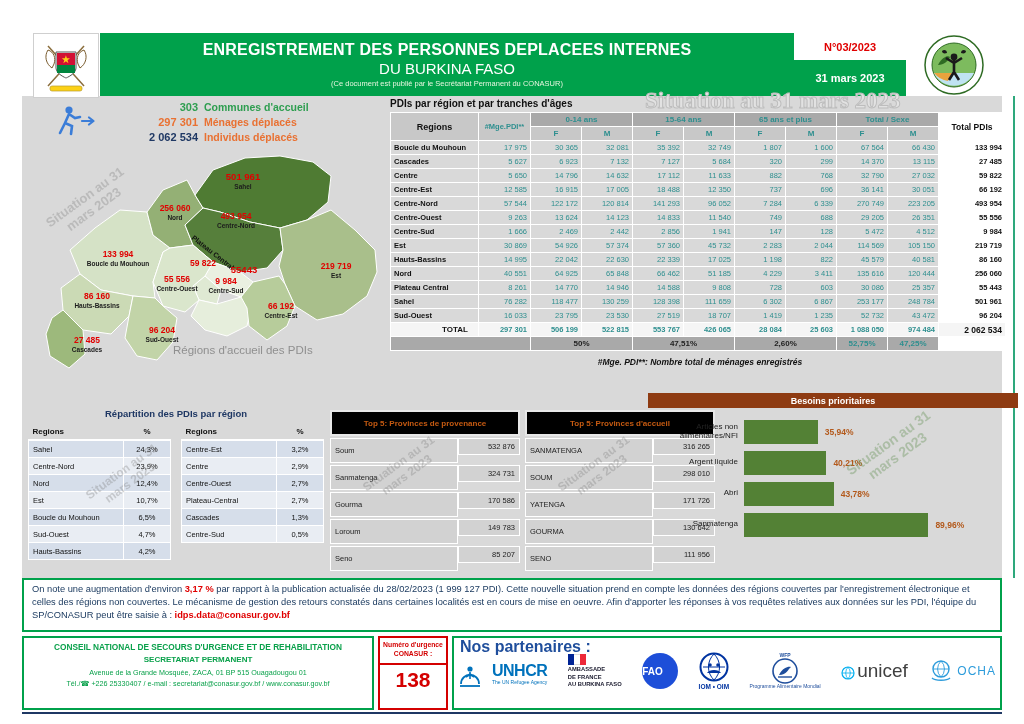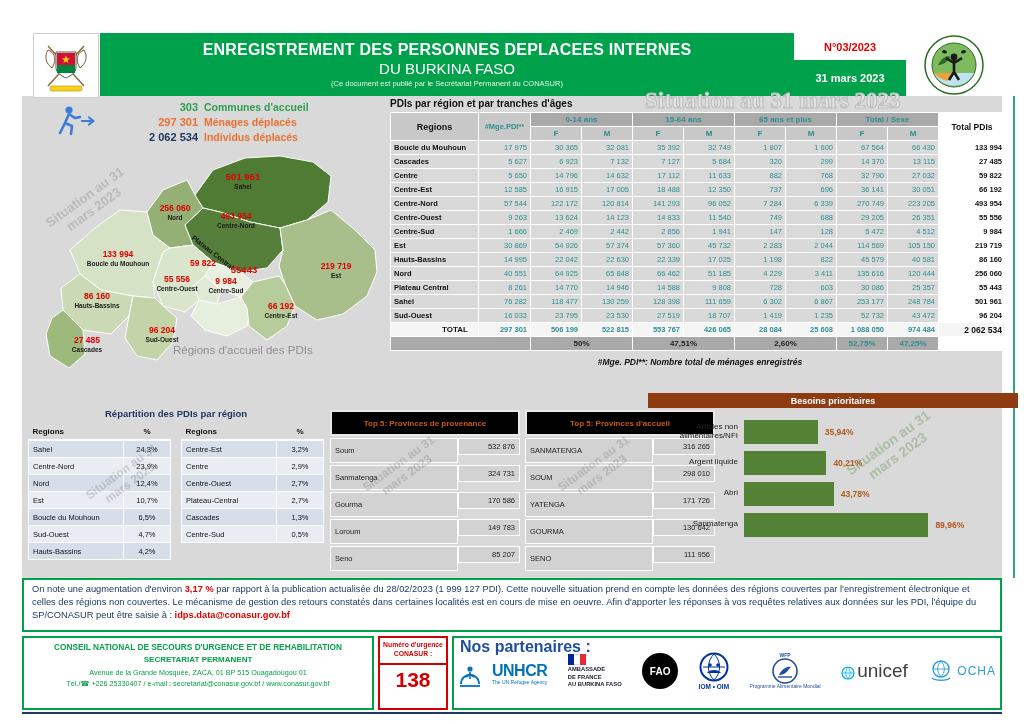--- a/index.html
+++ b/index.html
@@ -113,21 +113,21 @@
   .f-partners{left:452px;top:636px;width:550px;height:74px;border:2px solid #00A14B;box-sizing:border-box;background:#fff;}
   .partners-label{position:absolute;left:6px;top:0;color:#1F4E9C;font-weight:bold;font-size:16px;}
   .logo-row{display:flex;align-items:center;gap:9px;margin:14px 4px 0 4px;justify-content:space-between;}
   .logo-unhcr{display:flex;align-items:center;gap:10px;margin-top:6px;}
   .unhcr-t{color:#0072BC;font-weight:bold;font-size:16px;letter-spacing:-.5px;line-height:1;}
   .unhcr-s{color:#0072BC;font-size:5px;}
   .logo-fr{display:flex;flex-direction:column;align-items:flex-start;gap:1px;}
   .fr-flag{display:flex;width:18px;height:11px;}
   .fr-flag div{flex:1;}
   .fr-t{font-size:5.8px;font-weight:bold;color:#1a1a2e;line-height:1.2;}
-  .logo-fao{width:36px;height:36px;border-radius:50%;background:#000000;color:#fff;font-weight:bold;font-size:10px;display:flex;align-items:center;justify-content:center;}
+  .logo-fao{width:36px;height:36px;border-radius:50%;background:#1d4ed8;color:#fff;font-weight:bold;font-size:10px;display:flex;align-items:center;justify-content:flex-start;}
   .logo-iom{display:flex;flex-direction:column;align-items:center;gap:1px;}
   .iom-t{font-size:6.5px;font-weight:bold;color:#0033A0;}
   .logo-wfp{display:flex;flex-direction:column;align-items:center;line-height:1.1;}
   .wfp-a{font-size:5px;font-weight:bold;color:#1F4E9C;}
   .wfp-n{font-size:5px;color:#1F4E9C;text-align:center;}
   .logo-unicef{display:flex;align-items:flex-end;gap:2px;}
   .unicef-t{color:#404040;font-weight:normal;font-size:19px;line-height:.9;}
   .logo-ocha{display:flex;align-items:center;gap:3px;}
   .ocha-t{color:#2D9CDB;font-size:12px;letter-spacing:1px;}
 </style>

